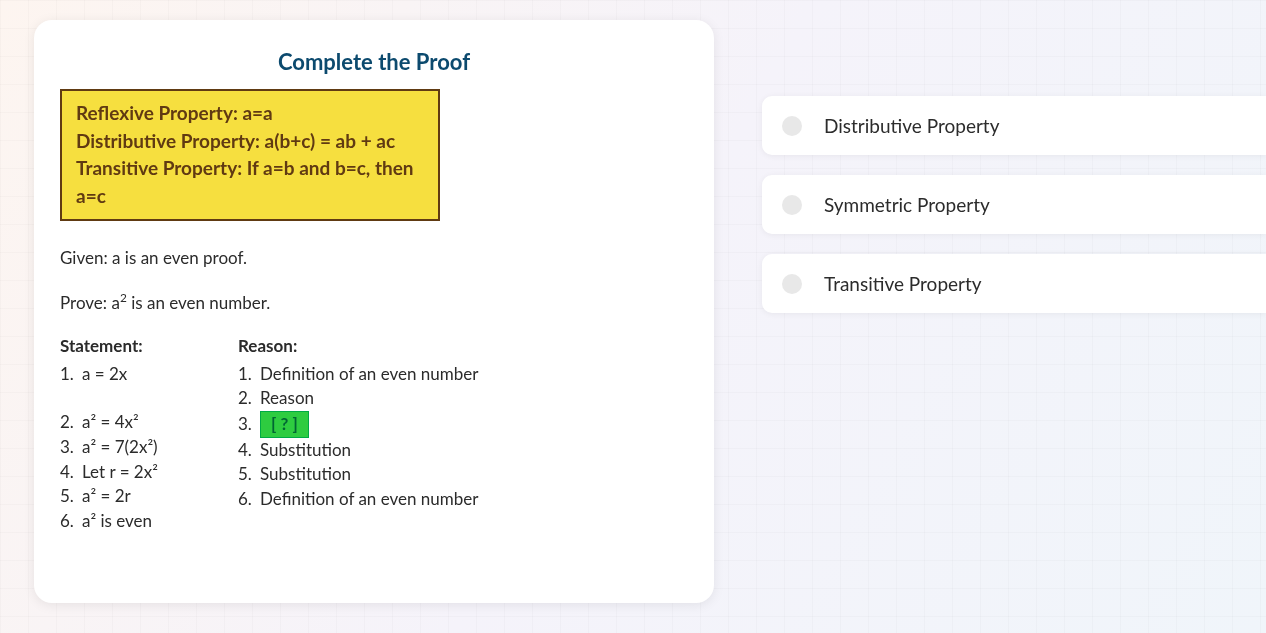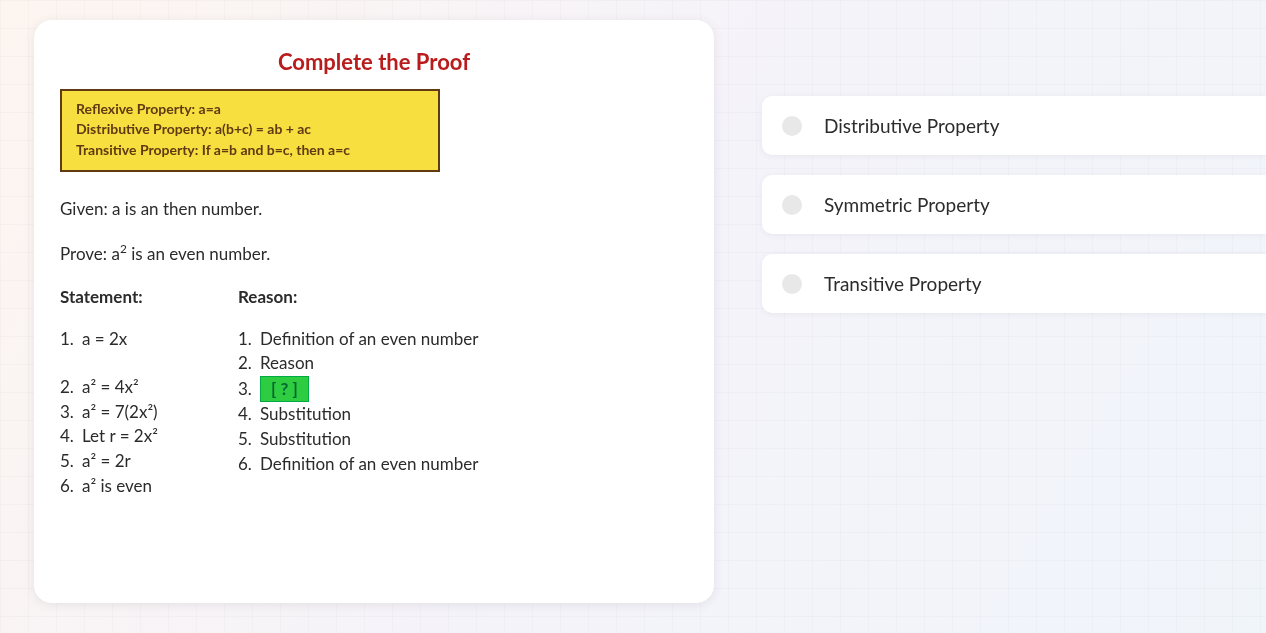--- a/index.html
+++ b/index.html
@@ -31,49 +31,49 @@
     box-shadow: 0 2px 12px rgba(0,0,0,0.08);
     margin: 20px 0 30px 34px;
     width: 680px;
     padding: 28px 26px 40px 26px;
     color: #222;
   }
   .title {
     text-align: center;
     font-size: 22px;
     font-weight: 700;
-    color: #b91c1c;
+    color: #0c4a6e;
     margin-bottom: 14px;
   }
   .props-box {
     border: 2px solid #603a12;
     background: #f6df3f;
     padding: 8px 14px 10px 14px;
     width: 380px;
     color: #603a12;
-    font-size: 14px;
+    font-size: 19px;
     font-weight: 700;
     line-height: 1.45;
   }
   .given-prove {
     margin-top: 26px;
     color: #2b2b2b;
     font-size: 17px;
   }
   .given-prove .row { margin-bottom: 22px; }
   .given-prove b { font-weight: 400; }
   sup { font-size: 0.7em; vertical-align: super; }
   .proof {
     display: flex;
     margin-top: 20px;
     gap: 18px;
     font-size: 17px;
     color: #2b2b2b;
   }
-  .col-head { font-weight: 700; margin-bottom: 20px; }
+  .col-head { font-weight: 700; margin-bottom: 6px; }
   .st-col { width: 160px; }
   .rs-col { width: 260px; }
   .st-col ol, .rs-col ol { list-style: none; }
   .st-col li, .rs-col li { line-height: 1.45; }
   .num { display: inline-block; width: 22px; }
   .blank {
     display: inline-block;
     background: #2ecc40;
     color: #063;
     border: 1px solid #0a4;
@@ -124,21 +124,21 @@
     <div class="title">Complete the Proof</div>
 
     <div class="props-box">
       <div>Reflexive Property: a=a</div>
       <div>Distributive Property: a(b+c) = ab + ac</div>
       <div>Transitive Property: If a=b and b=c, then a=c</div>
     </div>
 
     <div class="given-prove">
       <div class="row">
-        <b>Given:</b><span> a is an then number.</span>
+        <b>Given:</b><span> a is an even proof.</span>
       </div>
       <div class="row">
         <b>Prove:</b><span> a</span><sup>2</sup><span> is an even number.</span>
       </div>
     </div>
 
     <div class="proof">
       <div class="st-col">
         <div class="col-head">Statement:</div>
         <ol>

